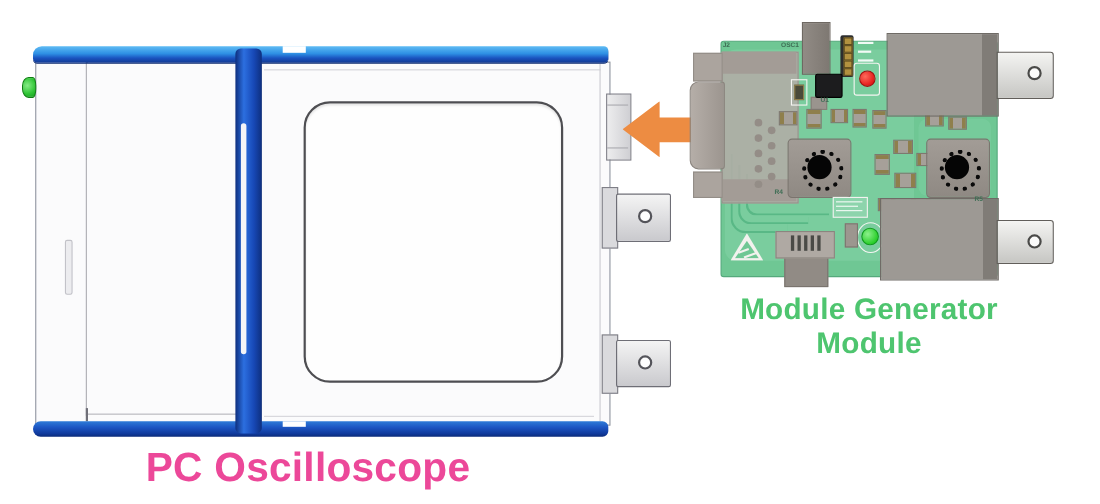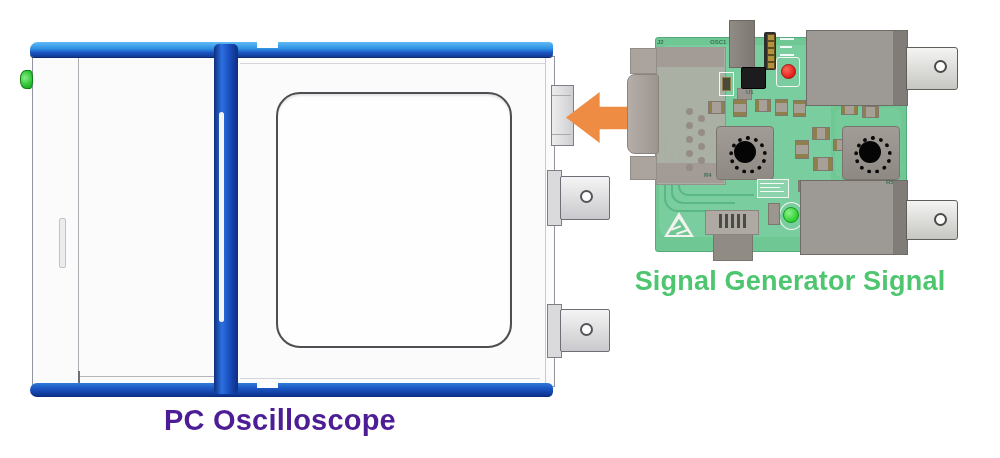--- a/index.html
+++ b/index.html
@@ -182,16 +182,16 @@
                 background:linear-gradient(#F4F4F2,#C6C6C3);z-index:8;"></div>
     <div class="abs" style="left:934px;top:60px;width:9px;height:9px;border:2px solid #4A4A48;border-radius:50%;background:#FBFBFA;z-index:9;"></div>
 
     <div class="abs" style="left:800px;top:180px;width:106px;height:73px;border:1px solid #6F6B66;
                 background:linear-gradient(90deg,#9D9994 0 87%,#807C77 87% 100%);z-index:8;"></div>
     <div class="abs" style="left:906px;top:200px;width:50px;height:38px;border:1px solid #615E5A;border-radius:0 3px 3px 0;
                 background:linear-gradient(#F4F4F2,#C6C6C3);z-index:8;"></div>
     <div class="abs" style="left:934px;top:213px;width:9px;height:9px;border:2px solid #4A4A48;border-radius:50%;background:#FBFBFA;z-index:9;"></div>
   </div>
 
-  <div class="big-label" style="left:130px;top:404px;width:300px;font-size:29px;color:#4c1d95;">PC Oscilloscope</div>
-  <div class="big-label" style="left:630px;top:266px;width:320px;font-size:27px;color:#4EC56F;">Signal Generator Signal</div>
+  <div class="big-label" style="left:130px;top:404px;width:300px;font-size:37px;color:#ec4899;">PC Oscilloscope</div>
+  <div class="big-label" style="left:630px;top:266px;width:320px;font-size:27px;color:#4EC56F;">Module Generator Module</div>
 
 </div>
 
 </body></html>

